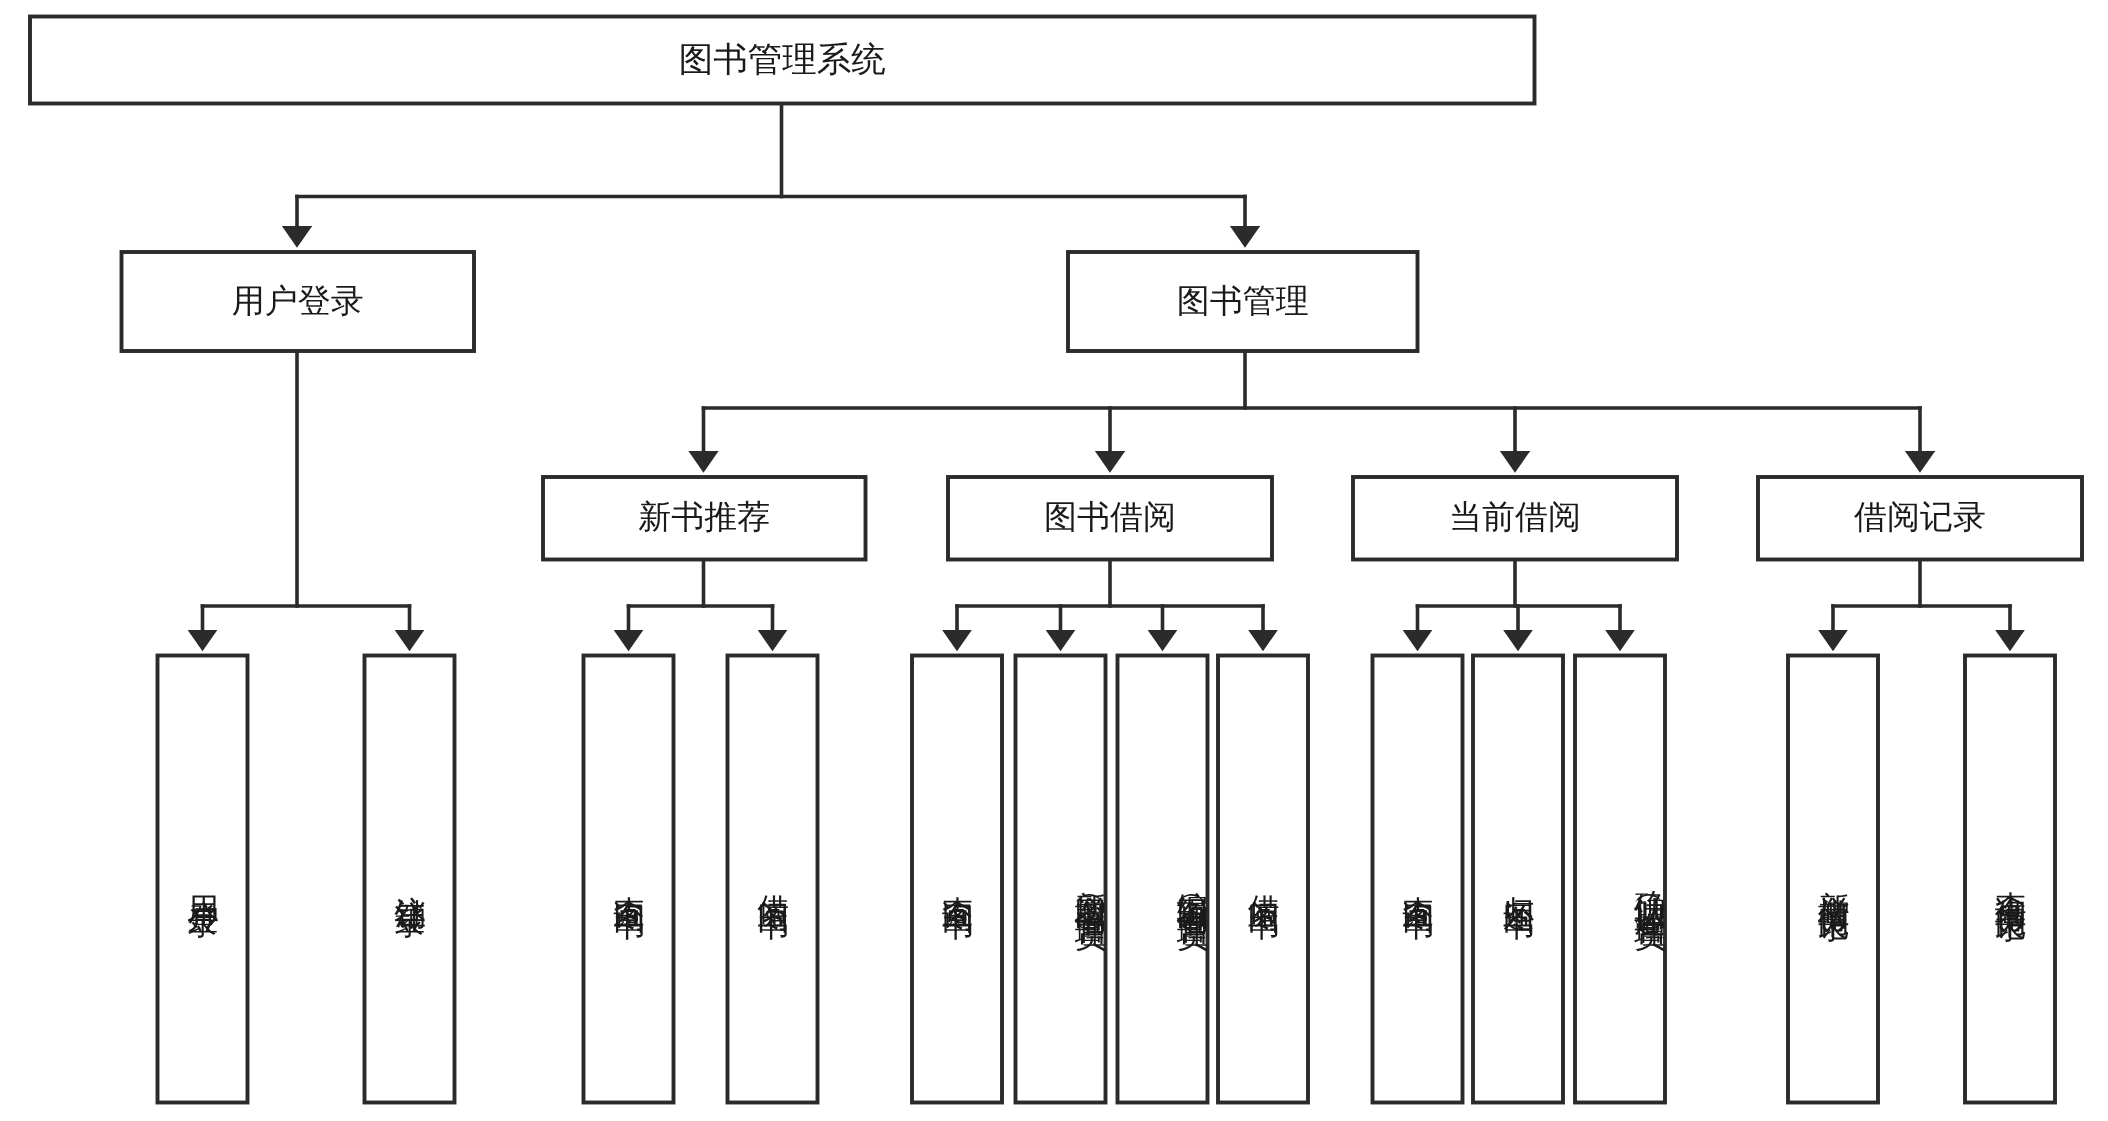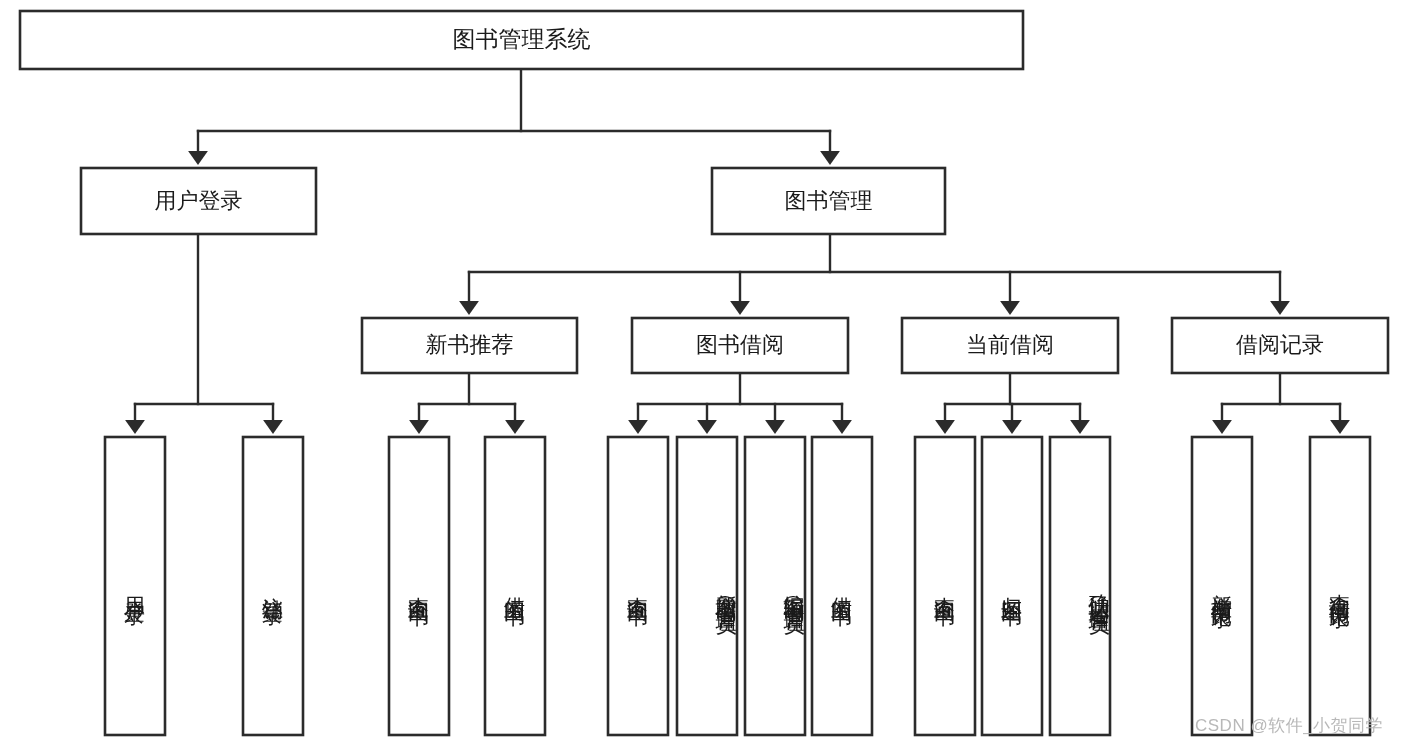--- a/index.html
+++ b/index.html
@@ -179,15 +179,14 @@
   <div class="leaf-label" style="left:608px; top:437px; width:60px; height:298px;">查询图书</div>
   <div class="leaf-label" style="left:677px; top:437px; width:60px; height:298px; align-items:flex-start; padding-top:8px; box-sizing:border-box;">新增图书（管理员）</div>
   <div class="leaf-label" style="left:745px; top:437px; width:60px; height:298px; align-items:flex-start; padding-top:8px; box-sizing:border-box;">编辑图书（管理员）</div>
   <div class="leaf-label" style="left:812px; top:437px; width:60px; height:298px;">借阅图书</div>
   <div class="leaf-label" style="left:915px; top:437px; width:60px; height:298px;">查询图书</div>
   <div class="leaf-label" style="left:982px; top:437px; width:60px; height:298px;">归还图书</div>
   <div class="leaf-label" style="left:1050px; top:437px; width:60px; height:298px; align-items:flex-start; padding-top:8px; box-sizing:border-box;">确认归还（管理员）</div>
   <div class="leaf-label" style="left:1192px; top:437px; width:60px; height:298px;">新增借阅记录</div>
   <div class="leaf-label" style="left:1310px; top:437px; width:60px; height:298px;">查询借阅记录</div>
 
-  <div class="watermark" style="left:1195px; top:714px;">CSDN @软件_小贺同学</div>
 
 </div>
 
 </body></html>

